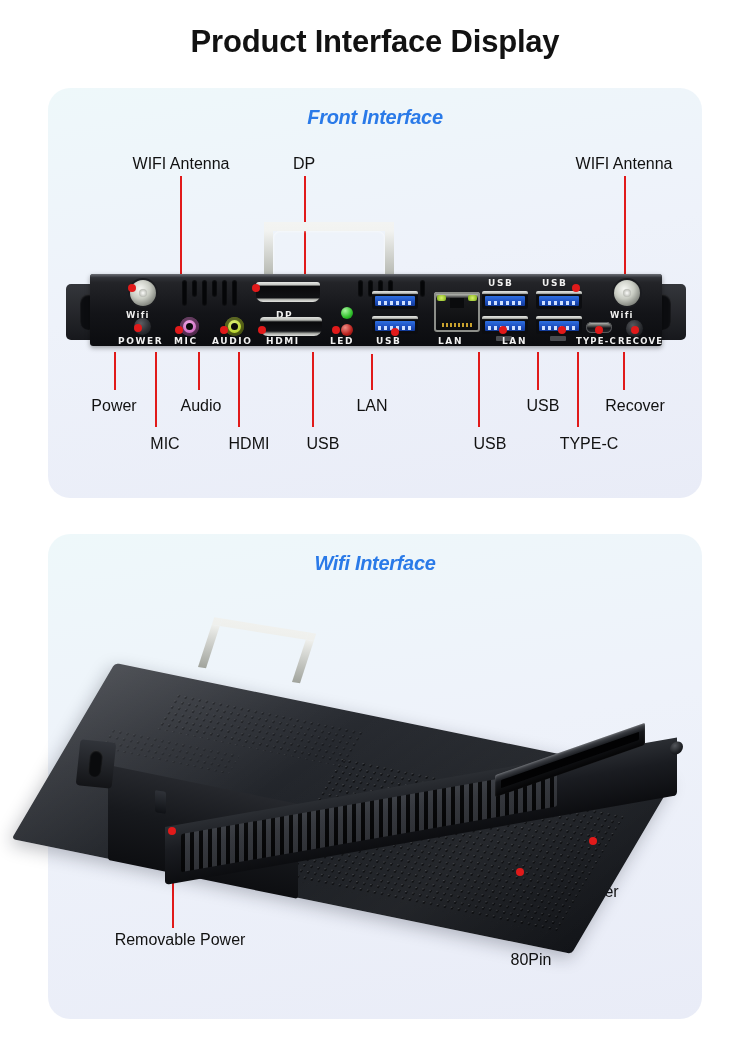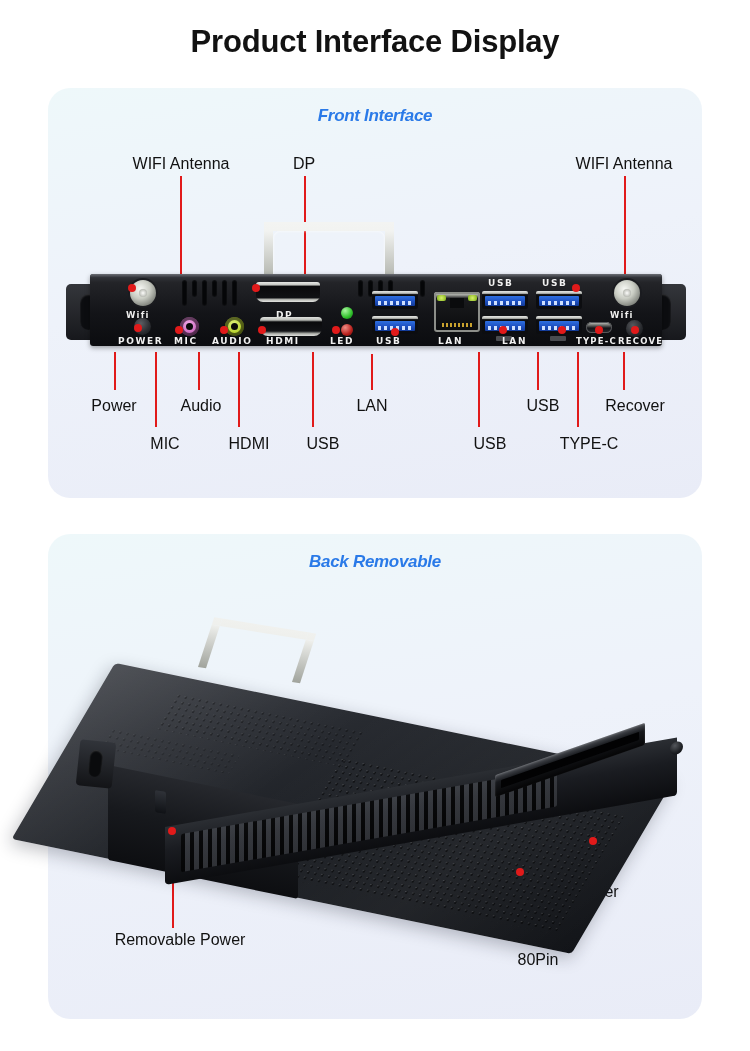--- a/index.html
+++ b/index.html
@@ -31,21 +31,21 @@
     width: 654px;
     border-radius: 22px;
     background: linear-gradient(170deg, #eef8fa 0%, #eef2fa 45%, #e9ecf7 100%);
     overflow: hidden;
   }
   #card-front { top: 88px; height: 410px; }
   #card-back  { top: 534px; height: 485px; }
 
   .card-title {
     text-align: center;
-    font-size: 17px;
+    font-size: 20px;
     font-weight: bold;
     font-style: italic;
     color: #2a7ae8;
     padding-top: 18px;
     letter-spacing: -0.3px;
   }
 
   
   .cal {
     position: absolute;
@@ -533,28 +533,28 @@
   <div class="dot" style="left:196px; top:108px;"></div>
   <div class="dot" style="left:270px; top:108px;"></div>
   <div class="dot" style="left:329px; top:110px;"></div>
   <div class="dot" style="left:437px; top:108px;"></div>
   <div class="dot" style="left:496px; top:108px;"></div>
   <div class="dot" style="left:533px; top:108px;"></div>
   <div class="dot" style="left:569px; top:108px;"></div>
 </div>
 
 <div class="card" id="card-back">
-  <div class="card-title">Back Removable</div>
+  <div class="card-title">Wifi Interface</div>
 
   <div class="lead" style="left:124px; top:294px; height:100px;"></div>
   <div class="lead" style="left:472px; top:288px; height:94px;"></div>
   <div class="lead" style="left:545px; top:258px; height:88px;"></div>
 
   <div class="cal c" style="left:132px; top:398px;">Removable Power</div>
-  <div class="cal c" style="left:483px; top:418px;margin-left:7px;">80Pin</div>
+  <div class="cal c" style="left:483px; top:418px;">80Pin</div>
   <div class="cal c" style="left:548px; top:350px;">Power</div>
 </div>
 
 <div id="back-photo">
   <div class="back-stage">
     <div class="back-handle"></div>
 
     <div class="lid">
       <div class="lid-sheen"></div>
       <div class="mesh" id="mesh-fan"></div>

